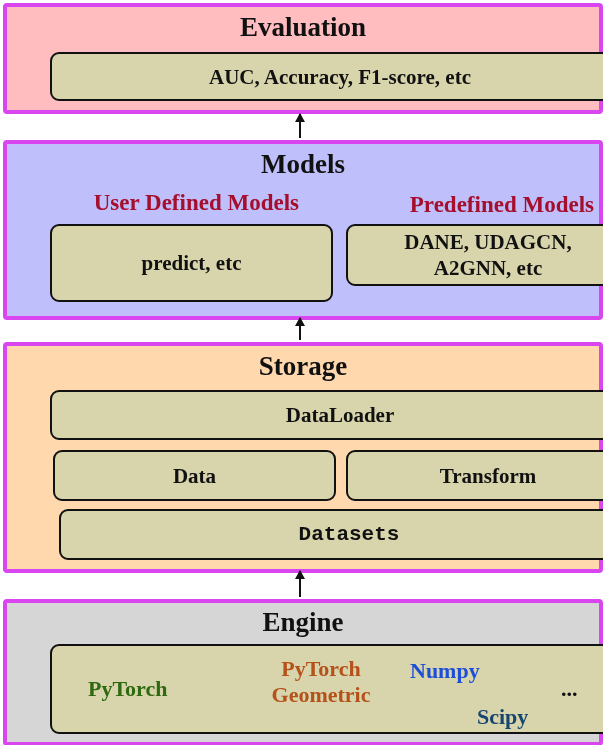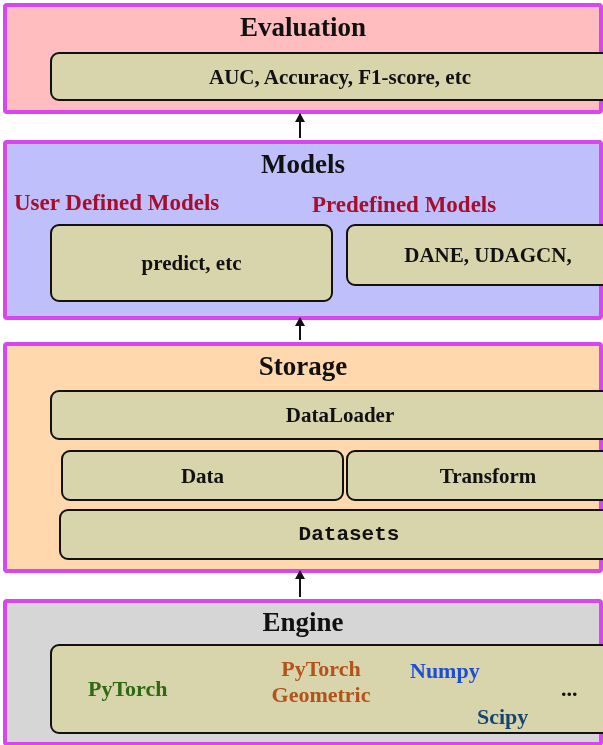--- a/index.html
+++ b/index.html
@@ -5,21 +5,21 @@
   html, body { margin: 0; padding: 0; background: #ffffff; }
   body { width: 603px; height: 745px; position: relative; overflow: hidden;
          font-family: "Liberation Serif", "DejaVu Serif", serif; font-weight: bold; color: #111; }
   .layer { position: absolute; left: 3px; width: 592px; border: 4px solid #d946ef; border-radius: 4px; box-sizing: content-box; }
   .layer-title { position: absolute; left: 0; right: 0; text-align: center; font-size: 27px; line-height: 30px; color: #111; }
   .box { position: absolute; background: #d8d4ac; border: 2px solid #111; border-radius: 9px; box-sizing: border-box;
          display: flex; align-items: center; justify-content: center; text-align: center; font-size: 21px; line-height: 26px; color: #111; margin-left: 36px; }
   .arrow { position: absolute; left: 299px; width: 2px; background: #111; }
   .arrow::before { content: ""; position: absolute; top: -1px; left: -4px; width: 0; height: 0;
                    border-left: 5px solid transparent; border-right: 5px solid transparent; border-bottom: 9px solid #111; }
-  .sublabel { position: absolute; font-size: 23px; line-height: 26px; color: #a50f2d; text-align: left; }
+  .sublabel { position: absolute; font-size: 23px; line-height: 26px; color: #a50f2d; text-align: right; }
   .lib { position: absolute; font-size: 22px; line-height: 26px; text-align: center; white-space: nowrap; }
 </style>
 </head>
 <body>
 
 <div class="layer" style="top:3px; height:103px; background:#ffbdbf;">
   <div class="layer-title" style="top:5px;">Evaluation</div>
   <div class="box" style="left:7px; top:45px; width:580px; height:49px;">
     <span>AUC, Accuracy, F1-score, etc</span>
   </div>
@@ -29,31 +29,32 @@
 
 <div class="layer" style="top:140px; height:172px; background:#bfbffc;">
   <div class="layer-title" style="top:5px;">Models</div>
   <div class="sublabel" style="left:7px; width:285px; top:46px;">User Defined Models</div>
   <div class="sublabel" style="left:305px; width:282px; top:48px;">Predefined Models</div>
   <div class="box" style="left:7px; top:80px; width:283px; height:78px; flex-direction:column;">
     <span>predict, etc</span>
   </div>
   <div class="box" style="left:303px; top:80px; width:284px; height:62px; flex-direction:column;">
     <span>DANE, UDAGCN,</span>
+    <span>A2GNN, etc</span>
   </div>
 </div>
 
 <div class="arrow" style="top:318px; height:22px;"></div>
 
 <div class="layer" style="top:342px; height:223px; background:#ffd8ae;">
   <div class="layer-title" style="top:5px;">Storage</div>
   <div class="box" style="left:7px; top:44px; width:580px; height:50px;">
     <span>DataLoader</span>
   </div>
-  <div class="box" style="left:18px; top:104px; width:283px; height:51px;">
+  <div class="box" style="left:10px; top:104px; width:283px; height:51px;">
     <span>Data</span>
   </div>
   <div class="box" style="left:303px; top:104px; width:284px; height:51px;">
     <span>Transform</span>
   </div>
   <div class="box" style="left:16px; top:163px; width:580px; height:51px;font-family:Liberation Mono, monospace;">
     <span>Datasets</span>
   </div>
 </div>
 

